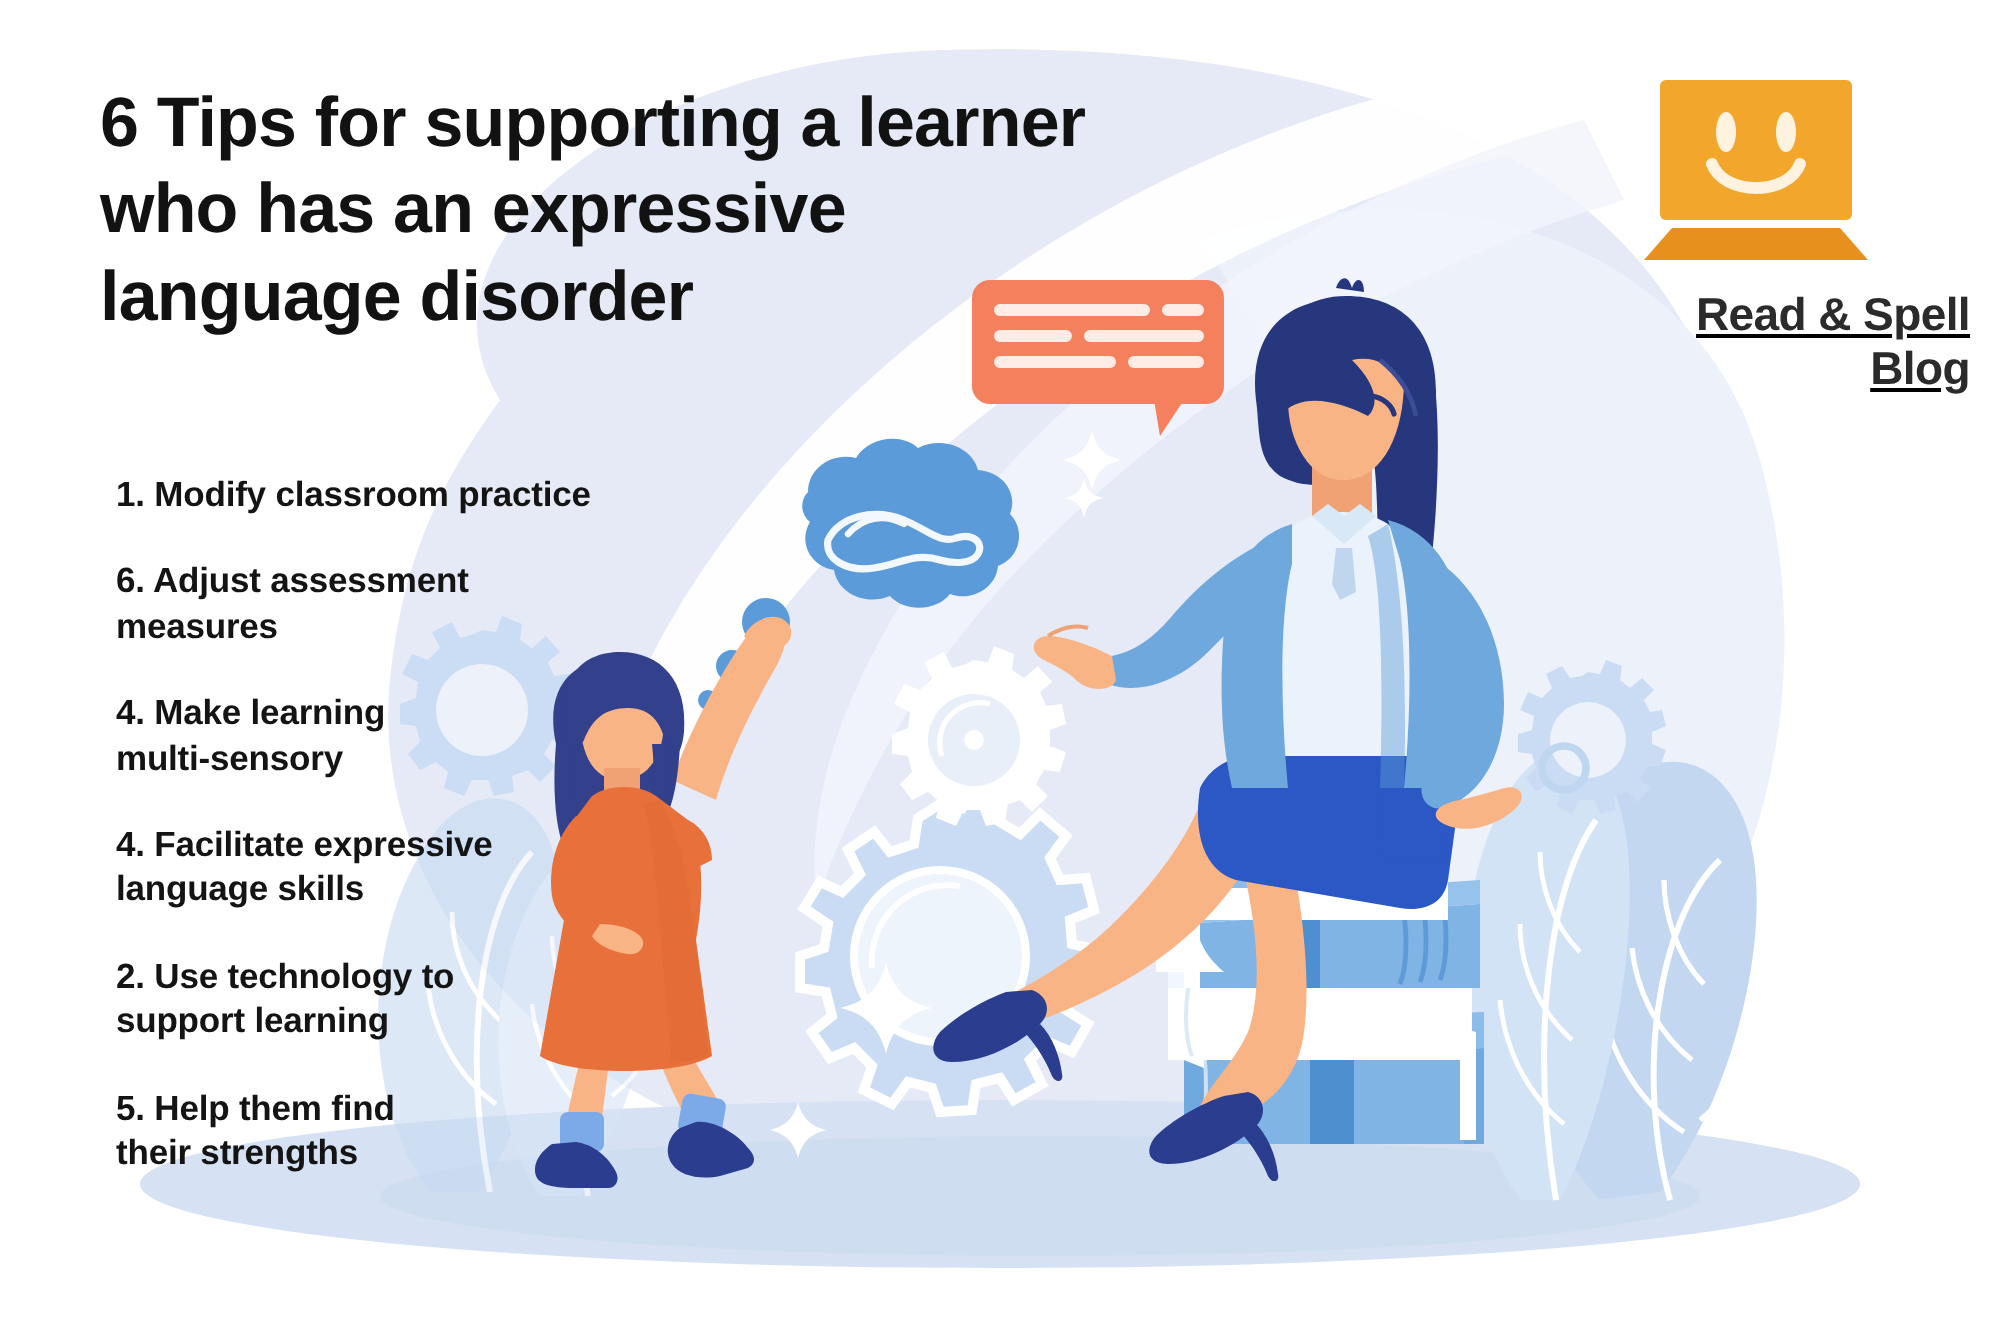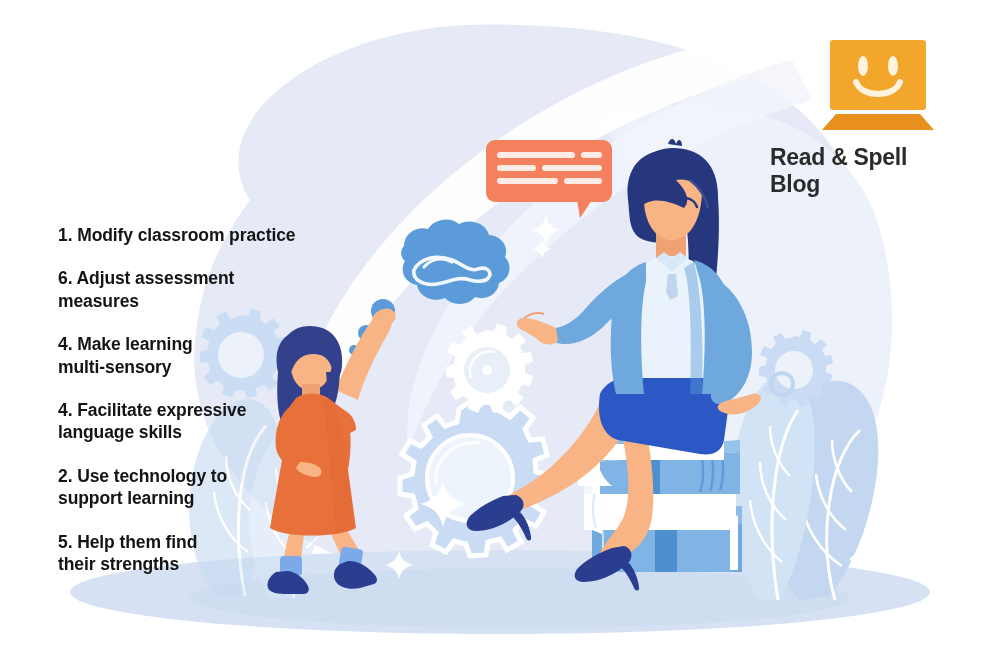--- a/index.html
+++ b/index.html
@@ -40,40 +40,41 @@
     width: 600px;
     font-size: 35px;
     font-weight: bold;
     line-height: 1.24;
     letter-spacing: -0.4px;
     color: #121212;
     white-space: pre-line;
   }
   #tips-list {
     position: absolute;
-    left: 58px; top: 224px;
+    left: 58px; top: 236px;
     width: 310px;
     list-style: none;
   }
   .tip-item {
     font-size: 17.5px;
     font-weight: bold;
     line-height: 1.28;
     color: #141414;
     margin-bottom: 21px;
     white-space: pre-line;
     letter-spacing: -0.1px;
   }
   
   #logo-block {
     position: absolute;
     left: 770px; top: 38px;
     width: 215px;
     z-index: 4;
-    text-align: left;
+    text-align: right;
+    text-decoration: underline;
   }
   #logo-mark { display: block; margin: 0 auto; }
   #logo-text {
     margin-top: 10px;
     font-size: 23px;
     font-weight: bold;
     line-height: 1.18;
     color: #2b2b2b;
     white-space: pre-line;
     letter-spacing: -0.3px;
@@ -390,20 +391,23 @@
         <path d="M300 462 C308 462 316 464 320 468 C324 472 320 478 314 477
                  C306 476 298 472 296 468 Z" fill="#F9B486"></path>
         <path d="M344 410 C352 414 356 422 356 430 L344 436 C342 426 342 416 344 410 Z" fill="#E8703A"></path>
 
         <path d="M330 400 C344 420 348 470 354 528 L336 532 C330 470 328 424 322 402 Z" fill="#D9632F" opacity="0.25"></path>
       </g>
     </g>
   </svg>
 
   <div id="text-layer">
+    <h1 id="page-title">6 Tips for supporting a learner
+who has an expressive
+language disorder</h1>
 
     <ul id="tips-list">
       <li class="tip-item">1. Modify classroom practice</li>
       <li class="tip-item">6. Adjust assessment
 measures</li>
       <li class="tip-item">4. Make learning
 multi-sensory</li>
       <li class="tip-item">4. Facilitate expressive
 language skills</li>
       <li class="tip-item">2. Use technology to

